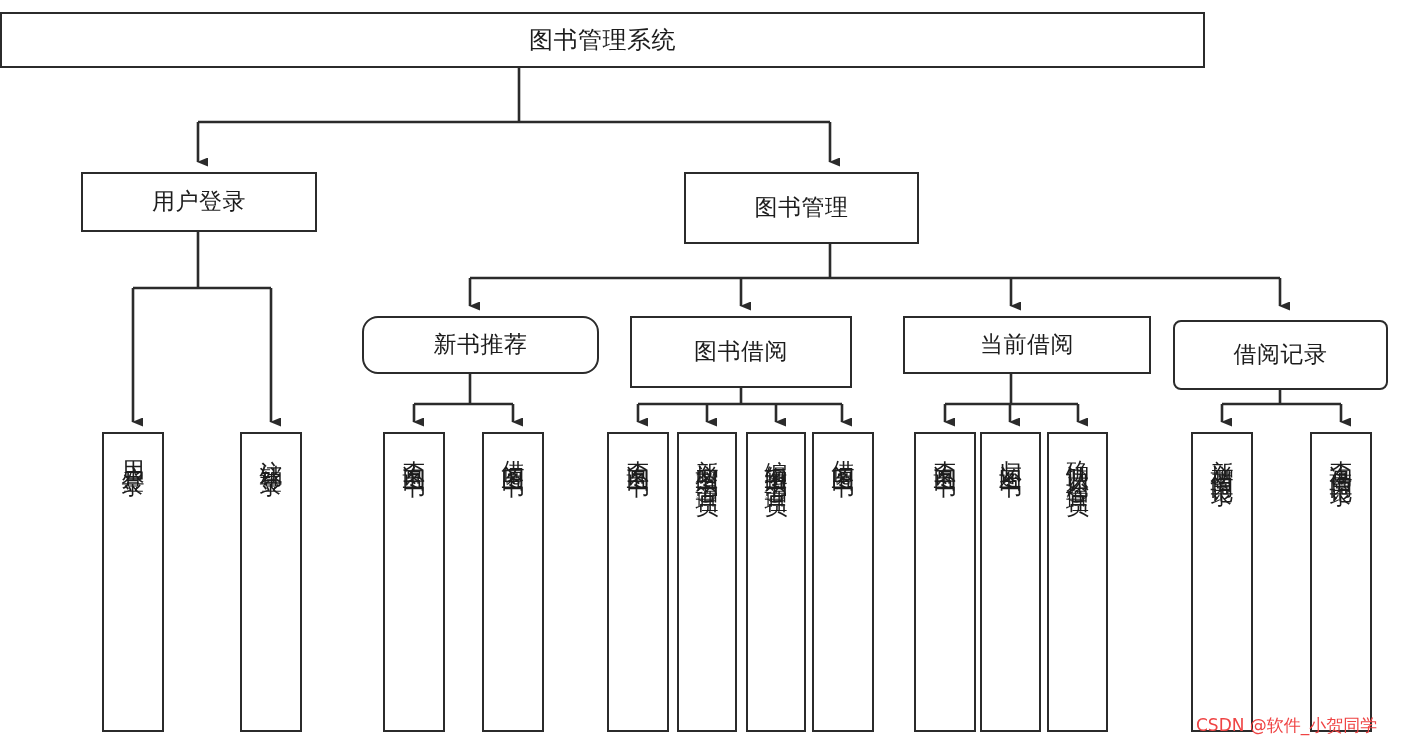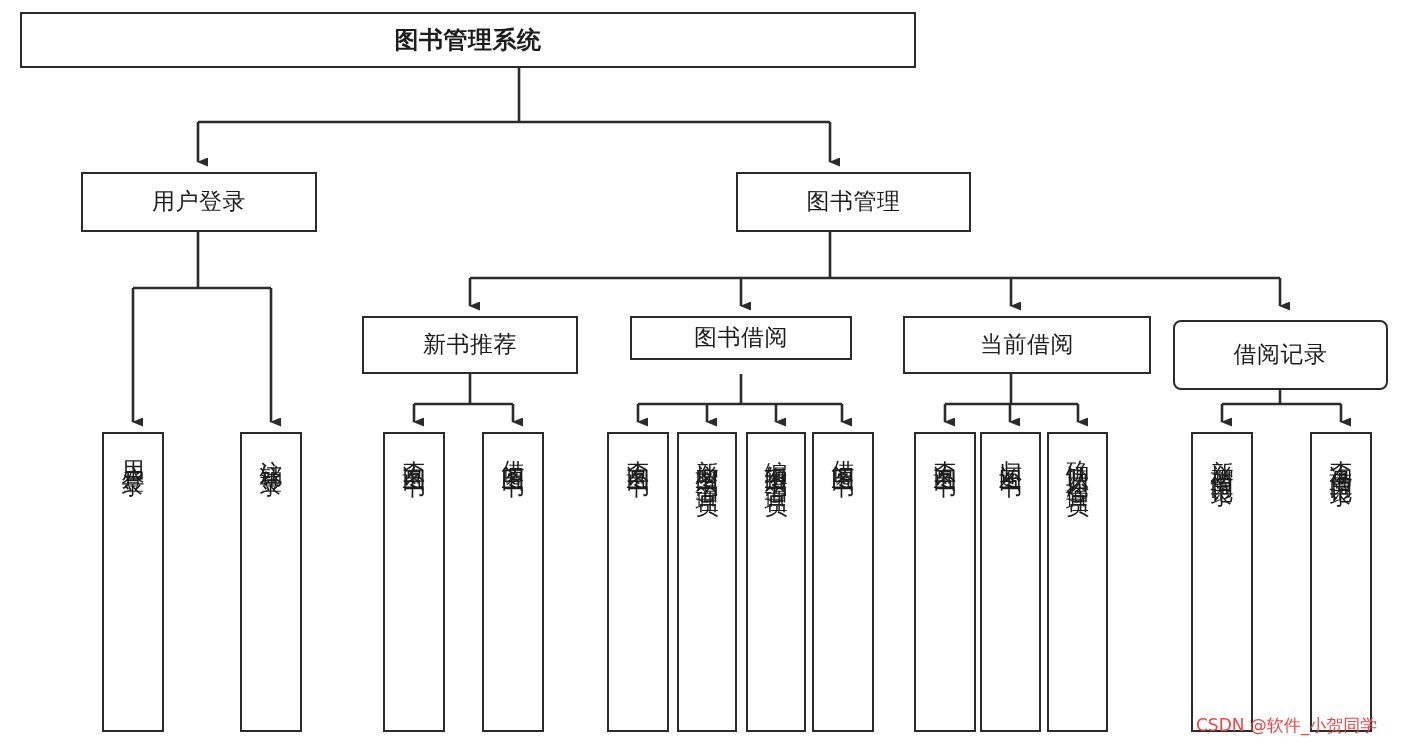--- a/index.html
+++ b/index.html
@@ -122,37 +122,37 @@
       <path d="M1010,404 L1010,422" marker-end="url(#arrow)"></path>
       <path d="M1078,404 L1078,422" marker-end="url(#arrow)"></path>
 
       <path d="M1280,374 L1280,404"></path>
       <path d="M1222,404 L1341,404"></path>
       <path d="M1222,404 L1222,422" marker-end="url(#arrow)"></path>
       <path d="M1341,404 L1341,422" marker-end="url(#arrow)"></path>
     </g>
   </svg>
 
-  <div class="node horizontal root" style="left:20px; top:12px; width:896px; height:56px;font-weight:bold;">
+  <div class="node horizontal root" style="left:0; top:12px; width:1205px; height:56px;">
     <span class="label">图书管理系统</span>
   </div>
 
   <div class="node horizontal" style="left:81px; top:172px; width:236px; height:60px;">
     <span class="label">用户登录</span>
   </div>
 
-  <div class="node horizontal" style="left:736px; top:172px; width:235px; height:60px;">
+  <div class="node horizontal" style="left:684px; top:172px; width:235px; height:72px;">
     <span class="label">图书管理</span>
   </div>
 
-  <div class="node horizontal" style="left:362px; top:316px; width:216px; height:58px;">
+  <div class="node horizontal" style="left:362px; top:316px; width:237px; height:58px;border-radius:16px;">
     <span class="label">新书推荐</span>
   </div>
 
-  <div class="node horizontal" style="left:630px; top:316px; width:222px; height:44px;">
+  <div class="node horizontal" style="left:630px; top:316px; width:222px; height:72px;">
     <span class="label">图书借阅</span>
   </div>
 
   <div class="node horizontal" style="left:903px; top:316px; width:248px; height:58px;">
     <span class="label">当前借阅</span>
   </div>
 
   <div class="node horizontal" style="left:1173px; top:320px; width:215px; height:70px;border-radius:8px;">
     <span class="label">借阅记录</span>
   </div>

